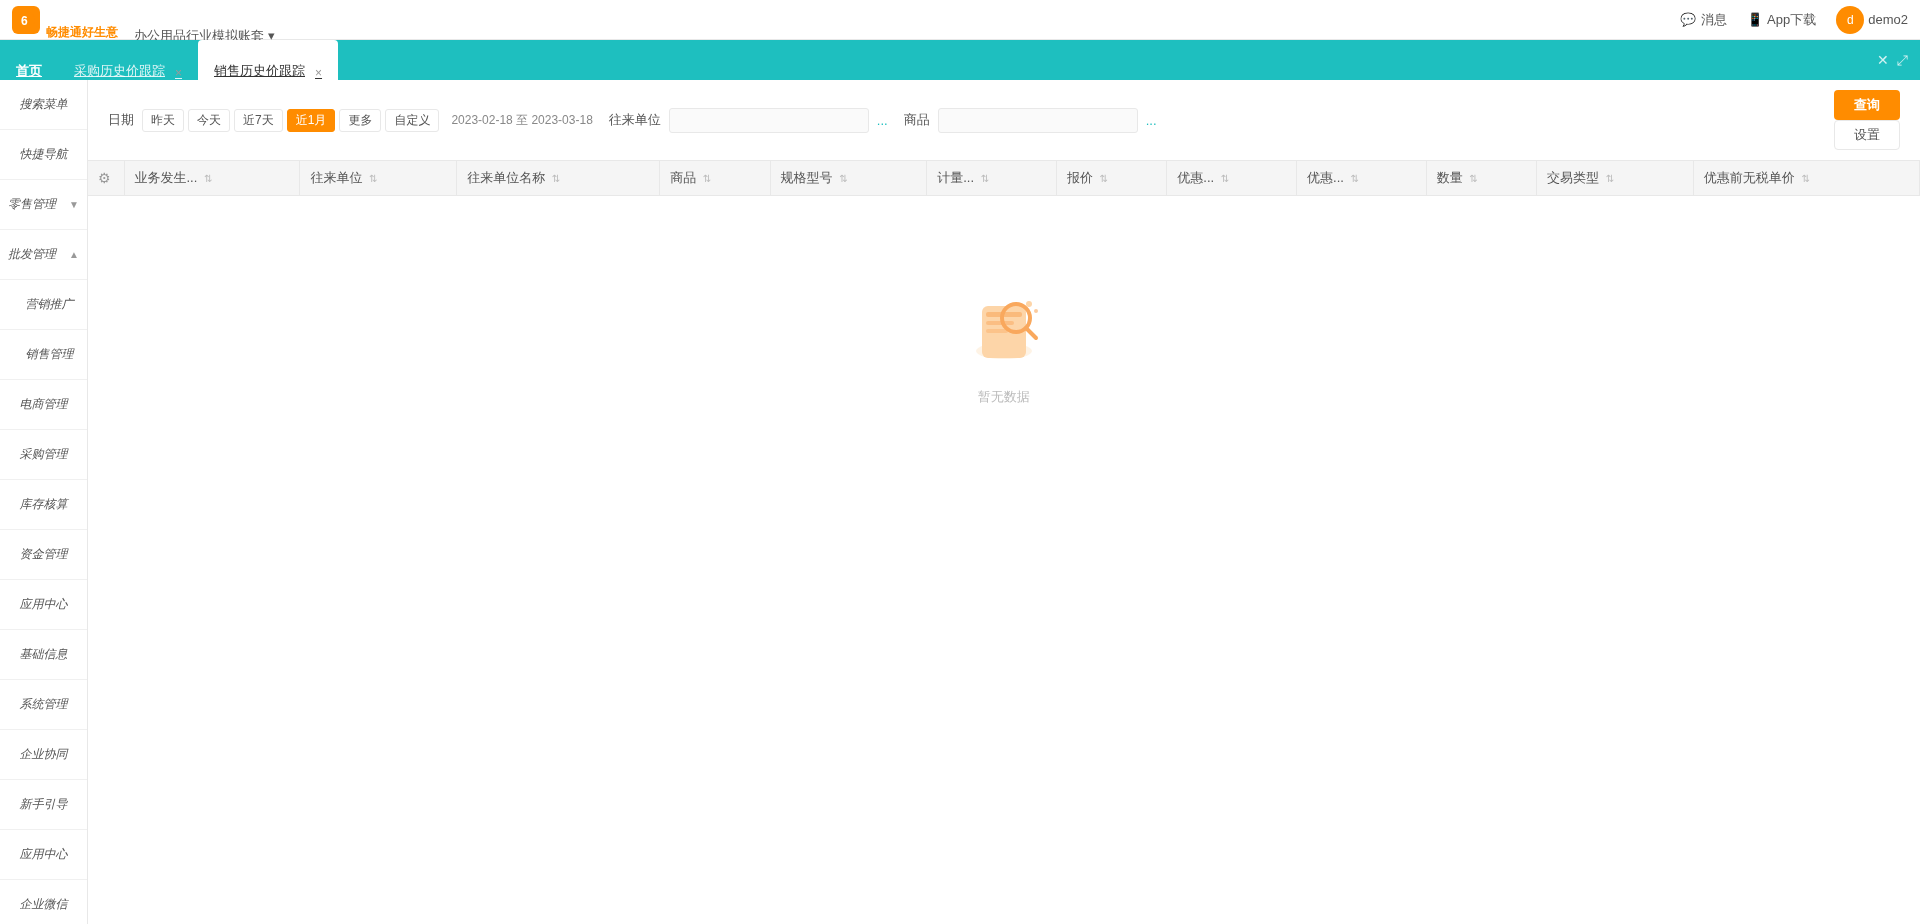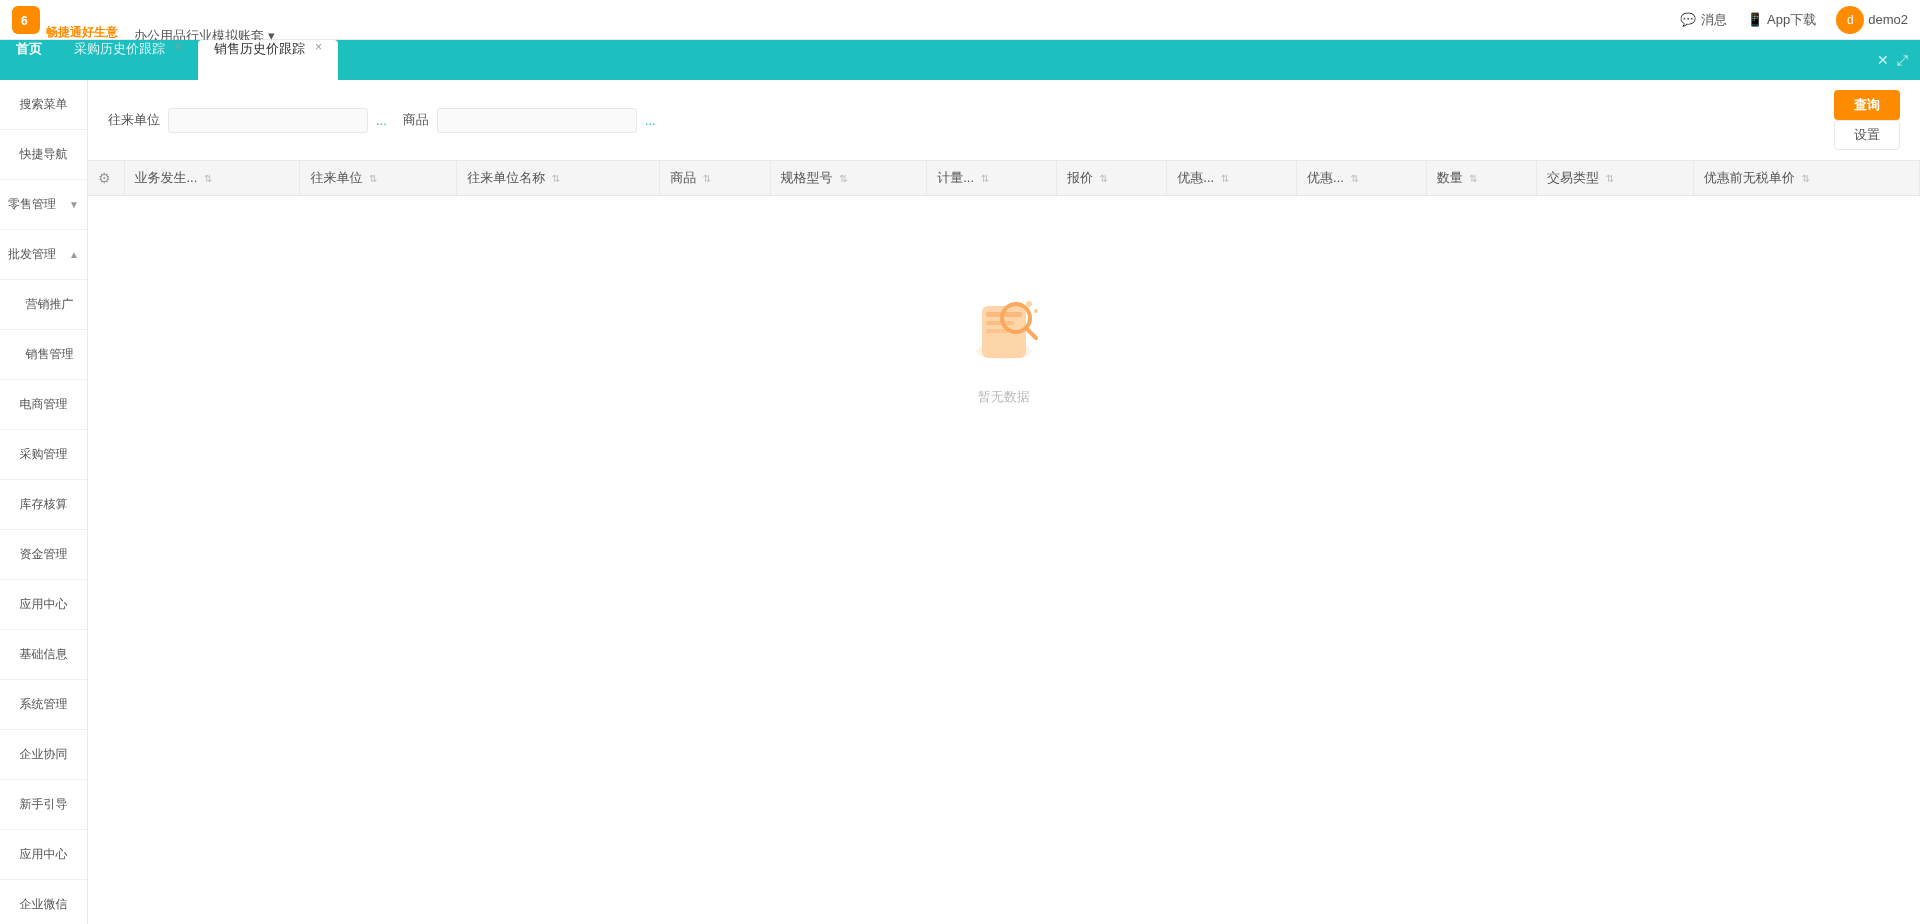--- a/index.html
+++ b/index.html
@@ -85,27 +85,28 @@
       height: 40px;
       background: #1ebfbf;
       display: flex;
       align-items: center;
       flex-shrink: 0;
       padding-left: 0;
     }
     .tab-item {
       height: 40px;
       display: flex;
-      align-items: flex-start;
+      align-items: flex-end;
       padding: 0 16px;
       cursor: pointer;
       color: rgba(255,255,255,0.85);
       font-size: 13px;
       gap: 6px;
       white-space: nowrap;
+      text-decoration: underline;
     }
     .tab-item.active {
       background: #fff;
       color: #333;
       border-radius: 4px 4px 0 0;
     }
     .tab-item.home {
       color: #fff;
       font-weight: bold;
     }
@@ -151,20 +152,21 @@
       align-items: center;
       justify-content: center;
       padding: 10px 4px;
       cursor: pointer;
       color: #555;
       font-size: 12px;
       text-align: center;
       border-bottom: 1px solid #f0f0f0;
       min-height: 50px;
       gap: 2px;
+      font-style: italic;
     }
     .sidebar-item .item-label {
       font-size: 12px;
       line-height: 1.3;
     }
     .sidebar-item .arrow {
       font-size: 10px;
       color: #999;
     }
     .sidebar-item.has-arrow {
@@ -502,20 +504,32 @@
     <div class="sidebar-item">
       <span class="item-label">企业微信</span>
     </div>
 
   </div>
 
   <div class="content-area">
 
 
     <div class="filter-bar">
+      <div class="filter-group">
+        <span class="filter-label">日期</span>
+        <div class="date-buttons">
+          <button class="date-btn">昨天</button>
+          <button class="date-btn">今天</button>
+          <button class="date-btn">近7天</button>
+          <button class="date-btn active">近1月</button>
+          <button class="date-btn">更多</button>
+          <button class="date-btn">自定义</button>
+        </div>
+        <span class="date-range-text">2023-02-18 至 2023-03-18</span>
+      </div>
 
       <div class="filter-input-group">
         <span class="filter-label">往来单位</span>
         <input class="filter-input" type="text" style="">
         <button class="ellipsis-btn">...</button>
       </div>
 
       <div class="filter-input-group">
         <span class="filter-label">商品</span>
         <input class="filter-input" type="text" style="">

